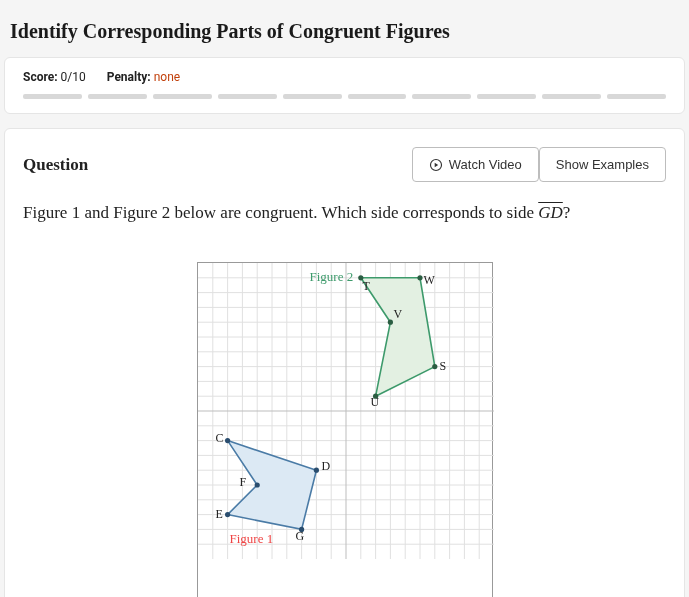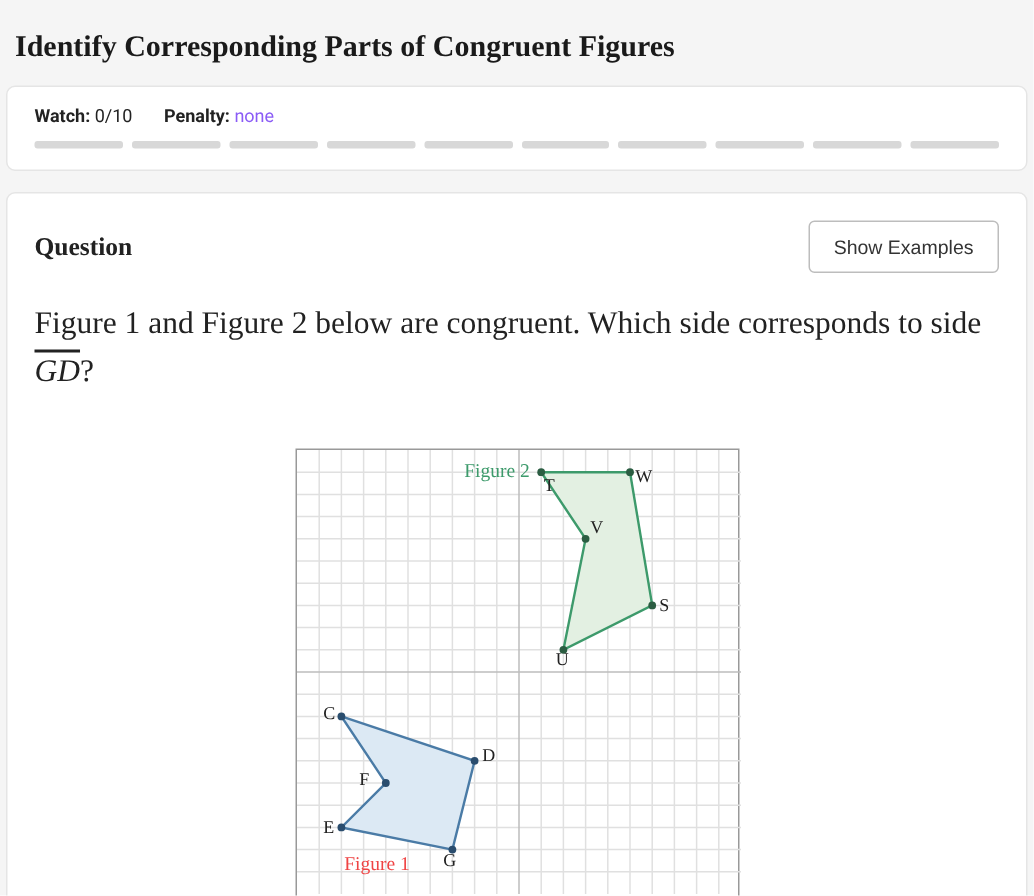--- a/index.html
+++ b/index.html
@@ -21,21 +21,21 @@
   .panel {
     background: #fff;
     border: 1px solid #e5e5e5;
     border-radius: 6px;
     margin: 0 4px;
   }
   .score-panel { padding: 12px 18px 14px 18px; }
   .score-line { font-size: 12px; }
   .score-label { font-weight: 700; }
   .penalty-label { font-weight: 700; margin-left: 18px; }
-  .penalty-val { font-weight: 400; color: #8b5cf6; }
+  .penalty-val { font-weight: 400; color: #c2410c; }
   .seg-row { display: flex; gap: 6px; margin-top: 10px; }
   .seg { flex: 1; height: 5px; background: #d8d8d8; border-radius: 2px; }
   .question-panel { margin-top: 14px; padding: 18px; }
   .q-header { display: flex; align-items: center; margin-bottom: 18px; }
   .q-title { font-family: Georgia, serif; font-weight: 700; font-size: 17px; flex: 1; }
   .btn {
     border: 1px solid #bdbdbd;
     background: #fff;
     border-radius: 4px;
     font-size: 13px;
@@ -46,21 +46,21 @@
     cursor: pointer;
     color: #333;
   }
   .btn + .btn { }
   .play-icon {
     width: 14px; height: 14px;
     display: inline-block;
   }
   .q-text {
     font-family: Georgia, "Times New Roman", serif;
-    font-size: 21px;
+    font-size: 17px;
     line-height: 1.5;
   }
   .seg-over {
     text-decoration: overline;
     font-style: italic;
   }
   .graph-wrap {
     display: flex;
     justify-content: center;
     padding-top: 36px;
@@ -86,21 +86,21 @@
     color: #222;
   }
 </style>
 </head>
 <body>
 
 <div class="page-title">Identify Corresponding Parts of Congruent Figures</div>
 
 <div class="panel score-panel">
   <div class="score-line">
-    <span class="score-label">Watch:</span>
+    <span class="score-label">Score:</span>
     <span>0/10</span>
     <span class="penalty-label">Penalty:</span>
     <span class="penalty-val">none</span>
   </div>
   <div class="seg-row">
     <div class="seg"></div>
     <div class="seg"></div>
     <div class="seg"></div>
     <div class="seg"></div>
     <div class="seg"></div>
@@ -108,20 +108,29 @@
     <div class="seg"></div>
     <div class="seg"></div>
     <div class="seg"></div>
     <div class="seg"></div>
   </div>
 </div>
 
 <div class="panel question-panel">
   <div class="q-header">
     <div class="q-title">Question</div>
+    <button class="btn">
+      <span class="play-icon">
+        <svg viewBox="0 0 16 16" width="14" height="14" fill="none" stroke="#333" stroke-width="1.3">
+          <circle cx="8" cy="8" r="6.3"></circle>
+          <path d="M6.5 5.5 L10.5 8 L6.5 10.5 Z" fill="#333" stroke="none"></path>
+        </svg>
+      </span>
+      <span>Watch Video</span>
+    </button>
     <button class="btn">
       <span>Show Examples</span>
     </button>
   </div>
 
   <div class="q-text">
     <span>Figure 1 and Figure 2 below are congruent. Which side corresponds to side </span><span class="seg-over">GD</span><span>?</span>
   </div>
 
   <div class="graph-wrap">

